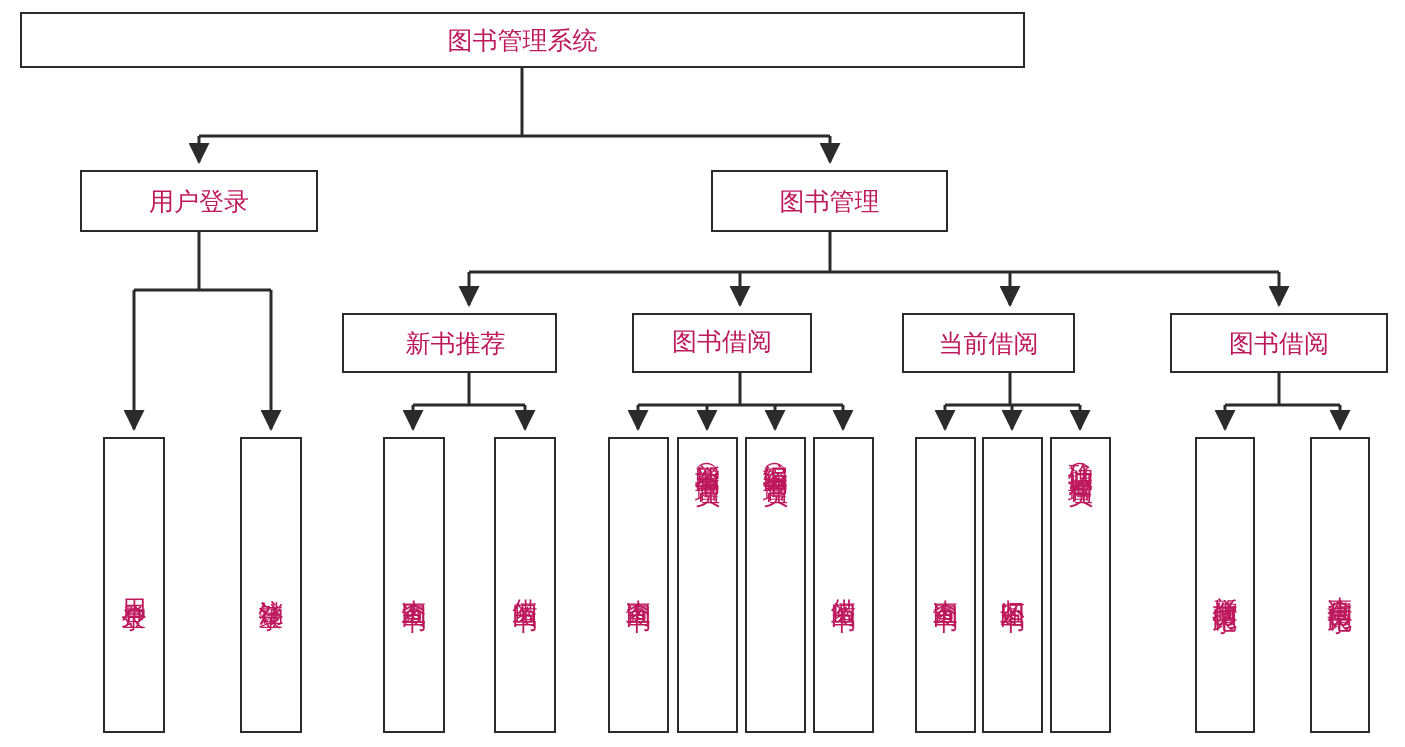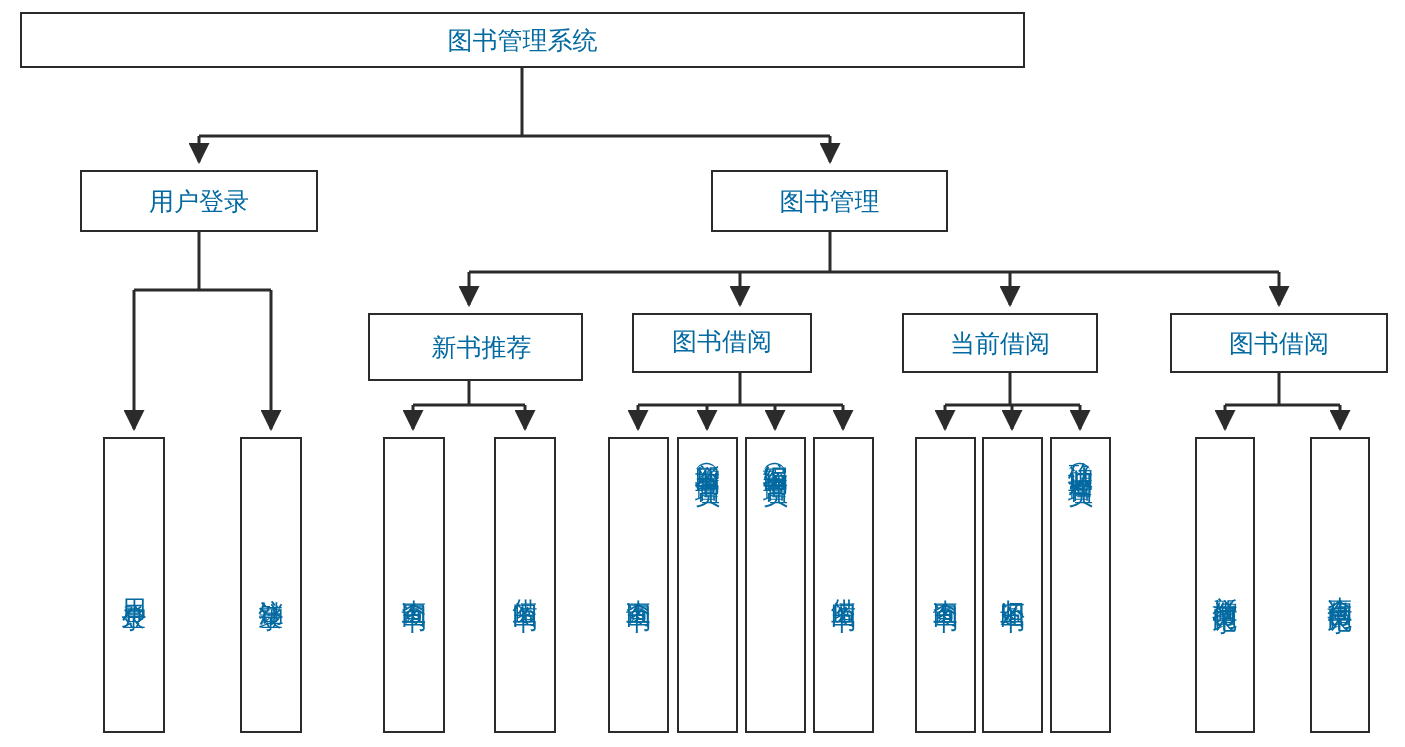--- a/index.html
+++ b/index.html
@@ -31,21 +31,21 @@
     position: absolute;
     box-sizing: border-box;
     background: #ffffff;
     border: 2px solid #2b2b2b;
     display: flex;
     align-items: center;
     justify-content: center;
     overflow: hidden;
   }
   .node .label {
-    color: #0369a1;
+    color: #be185d;
     line-height: 1.08;
     text-align: right;
     white-space: pre-wrap;
   }
   .node.horizontal .label {
     font-size: 25px;
   }
   .node.vertical {
     align-items: center;
   }
@@ -129,27 +129,27 @@
     <span class="label">图书管理系统</span>
   </div>
 
   <div class="node horizontal" style="left:80px; top:170px; width:238px; height:62px;">
     <span class="label">用户登录</span>
   </div>
   <div class="node horizontal" style="left:711px; top:170px; width:237px; height:62px;">
     <span class="label">图书管理</span>
   </div>
 
-  <div class="node horizontal" style="left:368px; top:313px; width:215px; height:68px;padding-left:12px;">
+  <div class="node horizontal" style="left:342px; top:313px; width:215px; height:60px;padding-left:12px;">
     <span class="label">新书推荐</span>
   </div>
   <div class="node horizontal" style="left:632px; top:313px; width:180px; height:60px;font-family:Liberation Mono, monospace;">
     <span class="label">图书借阅</span>
   </div>
-  <div class="node horizontal" style="left:902px; top:313px; width:196px; height:60px;">
+  <div class="node horizontal" style="left:902px; top:313px; width:173px; height:60px;">
     <span class="label">当前借阅</span>
   </div>
   <div class="node horizontal" style="left:1170px; top:313px; width:218px; height:60px;">
     <span class="label">图书借阅</span>
   </div>
 
   <div class="node vertical" style="left:103px; top:437px; width:62px; height:296px;">
     <span class="label">用户登录</span>
   </div>
   <div class="node vertical" style="left:240px; top:437px; width:62px; height:296px;">

